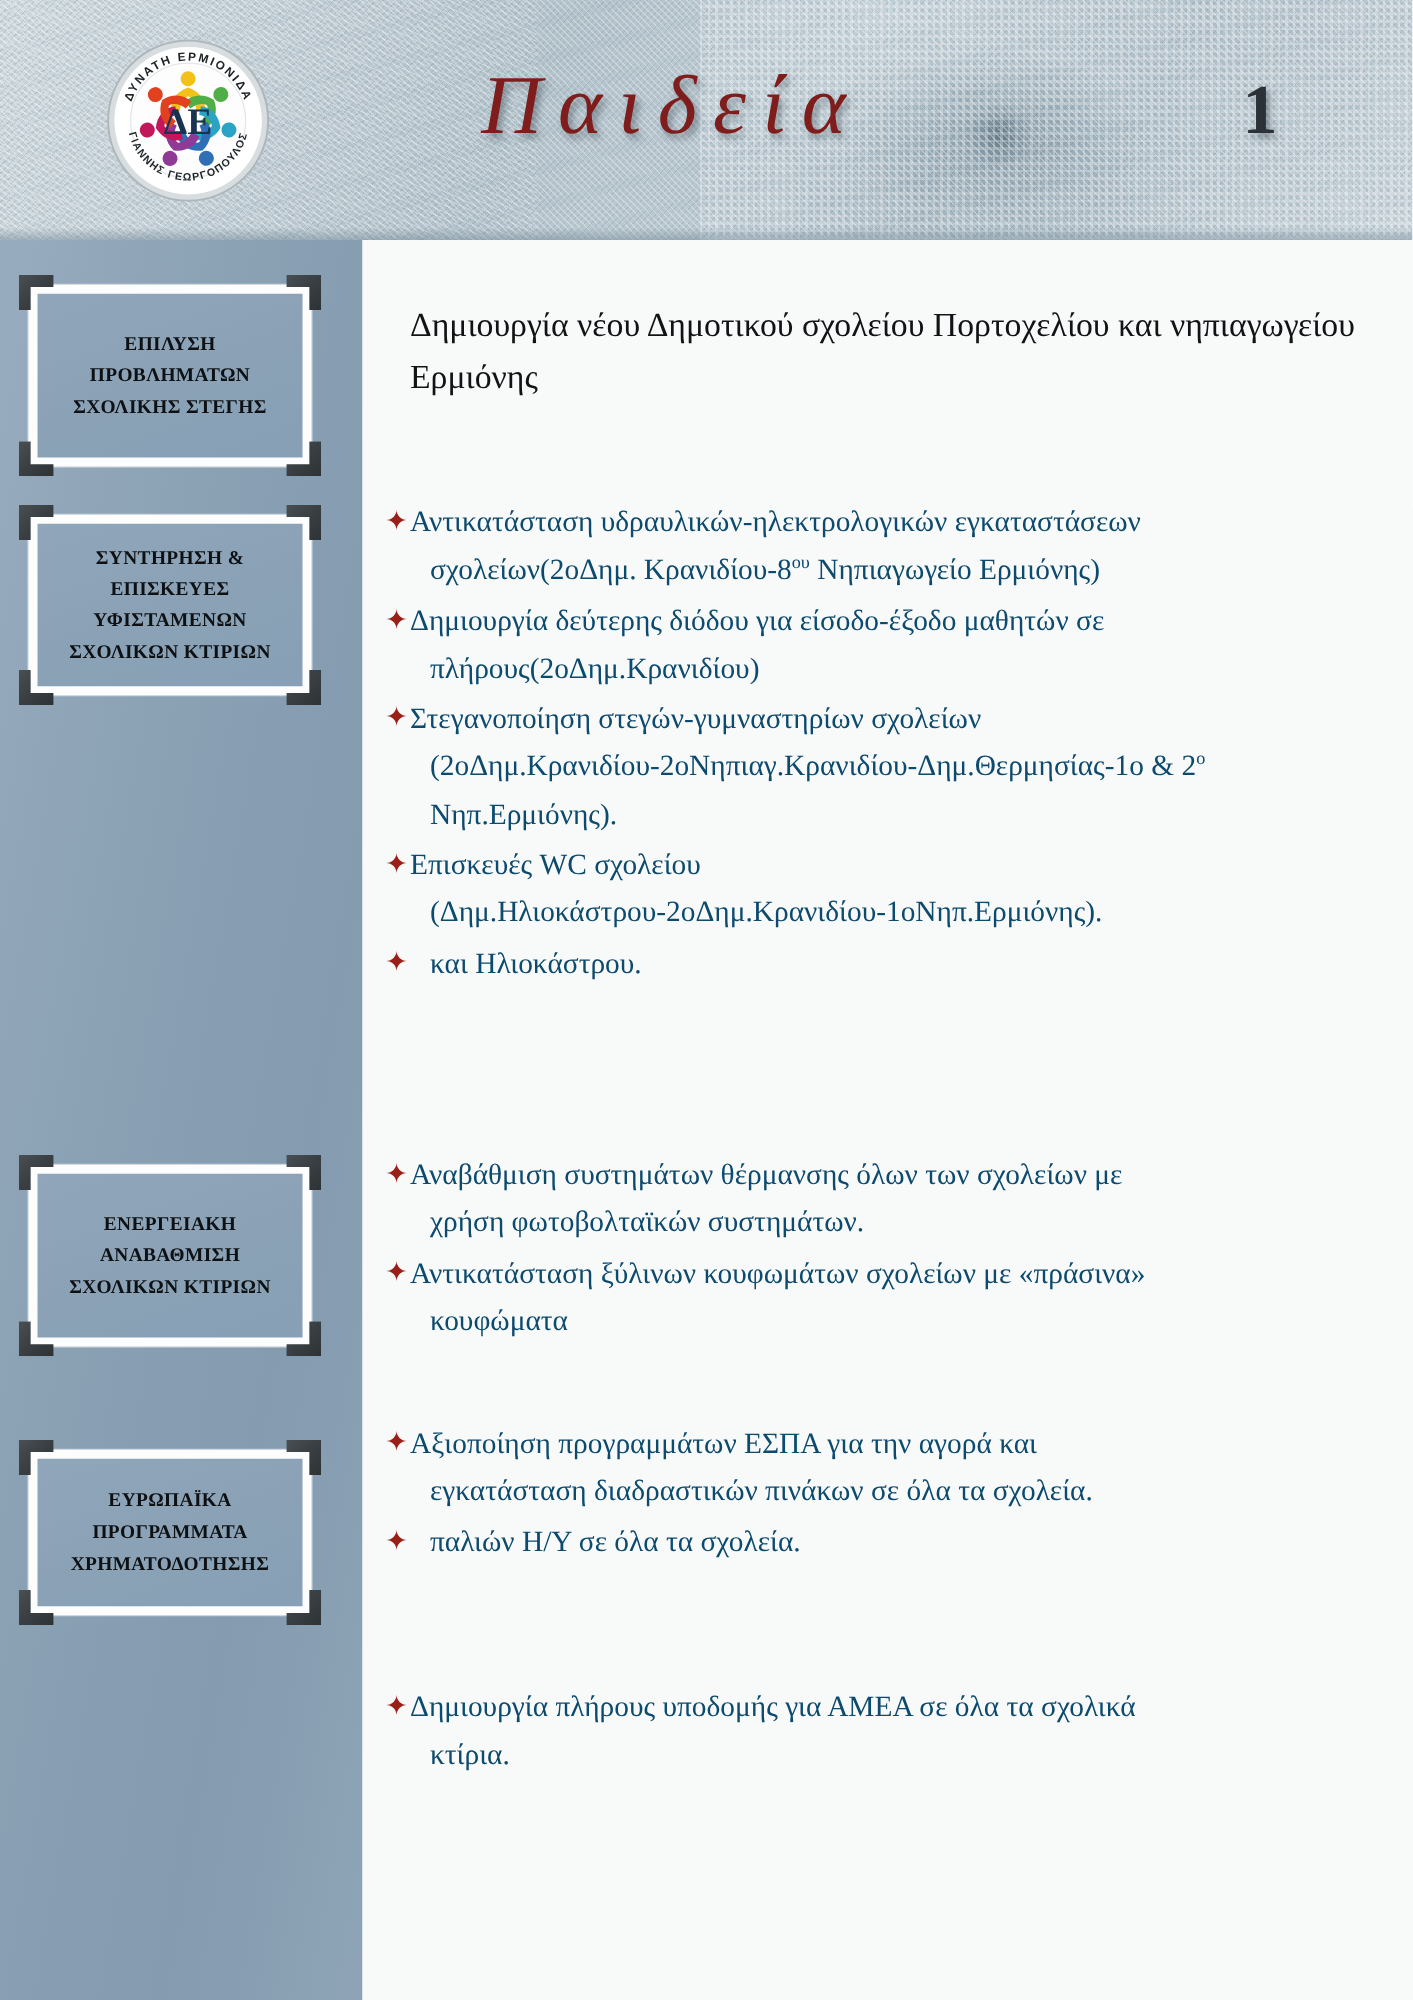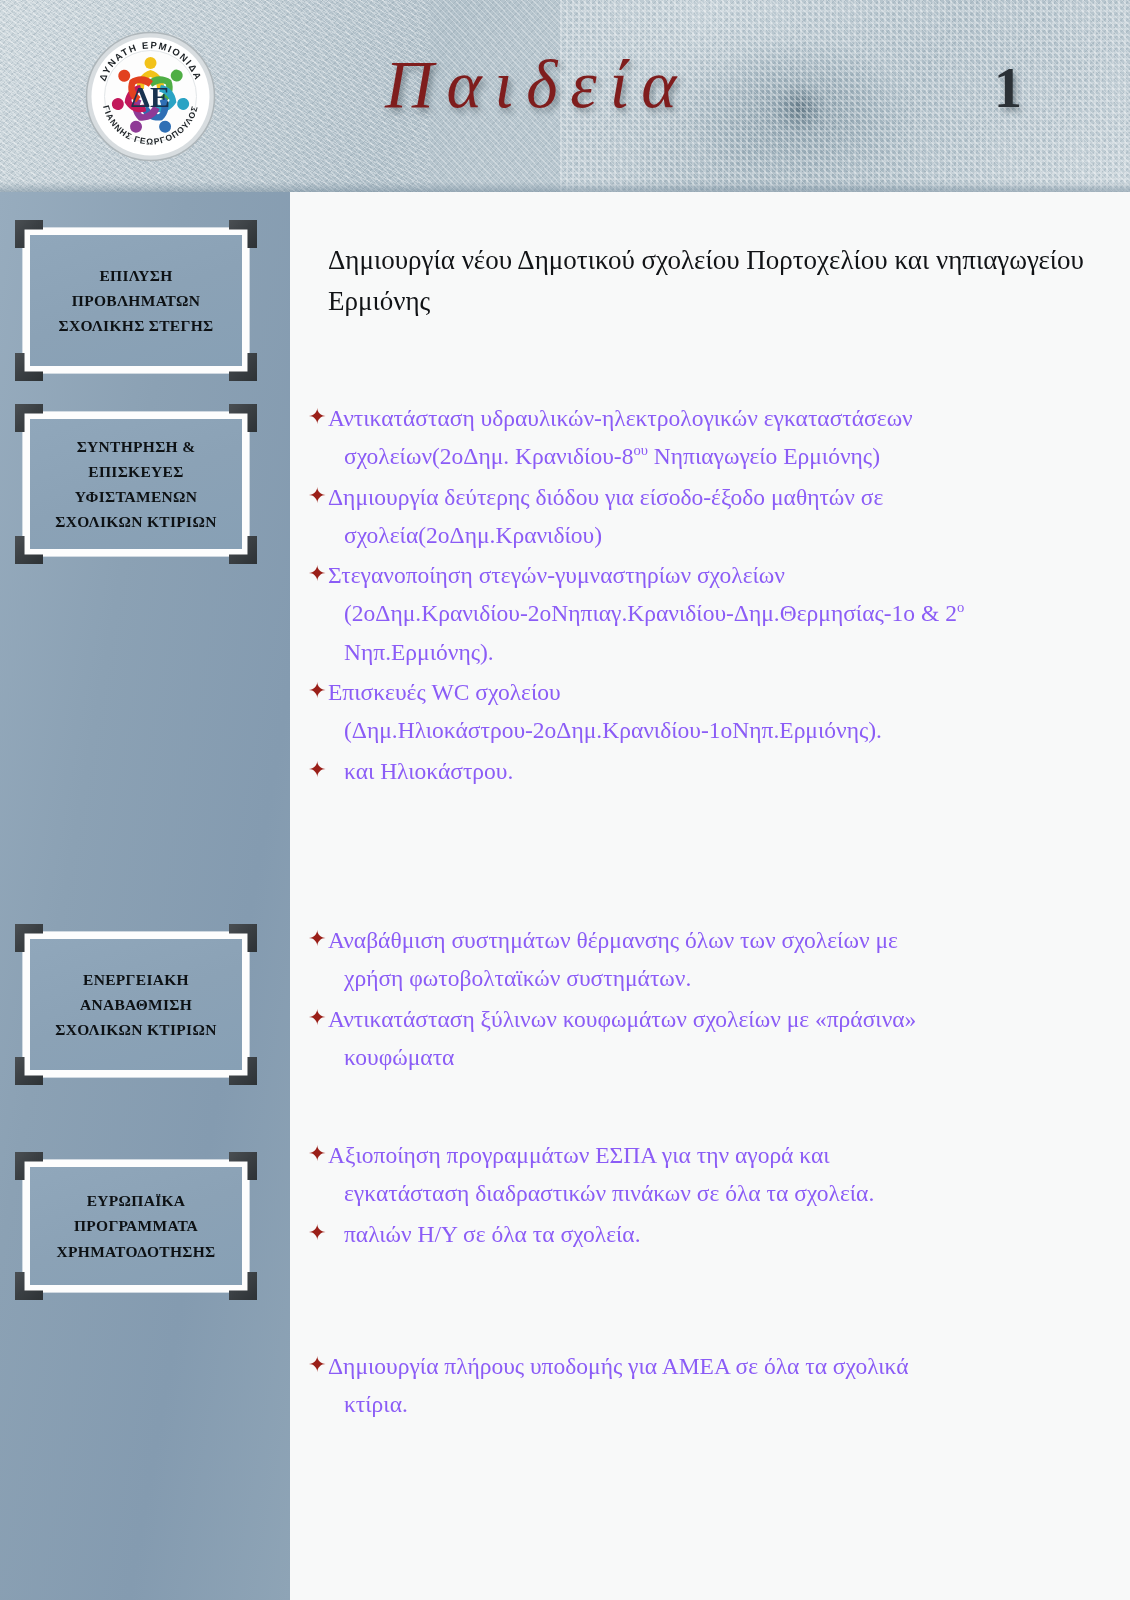--- a/index.html
+++ b/index.html
@@ -192,21 +192,21 @@
     line-height: 1.56;
     width: 20px;
     text-align: left;
     padding-top: 1px;
   }
   .bullet-text {
     flex: 1;
     font-family: "Liberation Serif", "DejaVu Serif", serif;
     font-size: 23.5px;
     line-height: 1.63;
-    color: #8b5cf6;
+    color: #0c4a6e;
     text-indent: 0;
     padding-left: 0;
   }
   .bullet-text .cont { display: block; padding-left: 16px; }
   sup { font-size: 0.62em; vertical-align: super; line-height: 0; }
 </style>
 </head>
 <body>
 
 <div class="slide">
@@ -323,21 +323,21 @@
           <span class="bullet-text">
             <span>Αντικατάσταση υδραυλικών-ηλεκτρολογικών εγκαταστάσεων</span>
             <span class="cont"><span>σχολείων(2οΔημ. Κρανιδίου-8</span><sup>ου</sup><span> Νηπιαγωγείο Ερμιόνης)</span></span>
           </span>
         </div>
 
         <div class="bullet">
           <span class="bullet-mark">✦</span>
           <span class="bullet-text">
             <span>Δημιουργία δεύτερης διόδου για είσοδο-έξοδο μαθητών σε</span>
-            <span class="cont">σχολεία(2οΔημ.Κρανιδίου)</span>
+            <span class="cont">πλήρους(2οΔημ.Κρανιδίου)</span>
           </span>
         </div>
 
         <div class="bullet">
           <span class="bullet-mark">✦</span>
           <span class="bullet-text">
             <span>Στεγανοποίηση στεγών-γυμναστηρίων σχολείων</span>
             <span class="cont"><span>(2οΔημ.Κρανιδίου-2οΝηπιαγ.Κρανιδίου-Δημ.Θερμησίας-1ο &amp; 2</span><sup>ο</sup></span>
             <span class="cont">Νηπ.Ερμιόνης).</span>
           </span>

